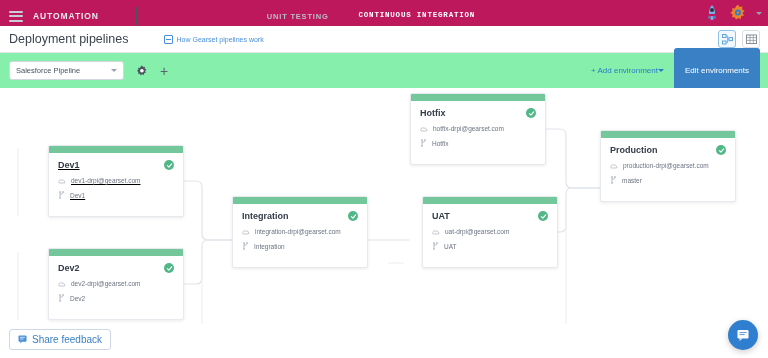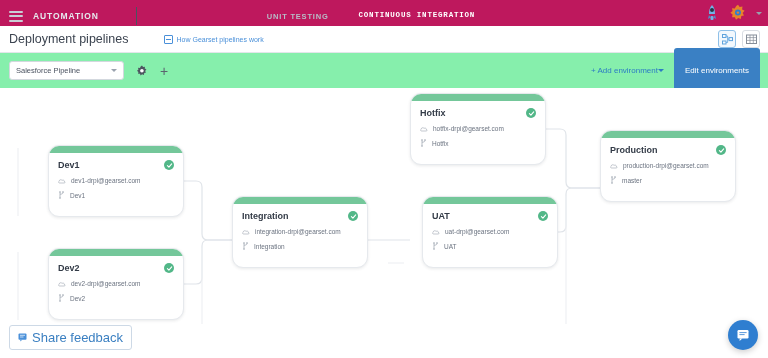--- a/index.html
+++ b/index.html
@@ -117,21 +117,21 @@
     background:#fff; overflow:hidden;
   }
   .connectors { position:absolute; top:0; left:0; width:768px; height:240px; }
 
   
   .card {
     position:absolute;
     width:136px; height:72px;
     background:#fff;
     border:1px solid #e6e9ed;
-    border-radius:11px;
+    border-radius:2px;
     box-shadow:0 1px 3px rgba(35,45,60,0.10);
     overflow:hidden;
     cursor:pointer;
   }
   .card-bar { height:7px; background:#74c79a; width:100%; }
   .card-head {
     display:flex; align-items:center; justify-content:space-between;
     padding:7px 9px 0 9px;
   }
   .card-title { font-size:9px; color:#333b47; font-weight:bold; }
@@ -146,21 +146,21 @@
   }
   .card-row .mini { flex:0 0 auto; }
   .card-row-text { font-size:6.5px; color:#6b7380; white-space:nowrap; }
 
   .share-feedback {
     position:absolute; left:9px; bottom:8px;
     display:flex; align-items:center; gap:5px;
     border:1px solid #cdd9e6; border-radius:3px;
     background:#fff; padding:4px 8px; cursor:pointer;
   }
-  .sf-text { font-size:13px; color:#3a7fc1; }
+  .sf-text { font-size:10px; color:#3a7fc1; }
   .chat-bubble {
     position:absolute; right:10px; bottom:8px;
     width:30px; height:30px; border-radius:50%;
     background:#2f7ed0; box-shadow:0 2px 6px rgba(0,0,0,0.2);
     display:flex; align-items:center; justify-content:center; cursor:pointer;
   }
 </style>
 </head>
 <body>
 
@@ -261,21 +261,21 @@
 
       <path d="M18,60 V128" stroke="#eef0f3"></path>
       <path d="M18,164 V232" stroke="#eef0f3"></path>
       <path d="M202,160 V236" stroke="#eef0f3"></path>
       <path d="M566,108 V236" stroke="#eef0f3"></path>
       <path d="M388,175 H404" stroke="#eef0f3"></path>
     </g>
   </svg>
 
   <div id="cards-root">
-      <div class="card" style="left: 48px; top: 57px;">
+      <div class="card" style="left: 48px; top: 57px; text-decoration: underline;">
       <div class="card-bar" style="background: rgb(116, 199, 154);"></div>
       <div class="card-head">
         <div class="card-title">Dev1</div>
         <div class="check">
           <svg width="7" height="7" viewBox="0 0 7 7">
               <path d="M1.4 3.6 L2.9 5.1 L5.7 1.9" fill="none" stroke="#ffffff" stroke-width="1.1" stroke-linecap="round" stroke-linejoin="round"></path>
             </svg>
         </div>
       </div>
       <div class="card-row">

